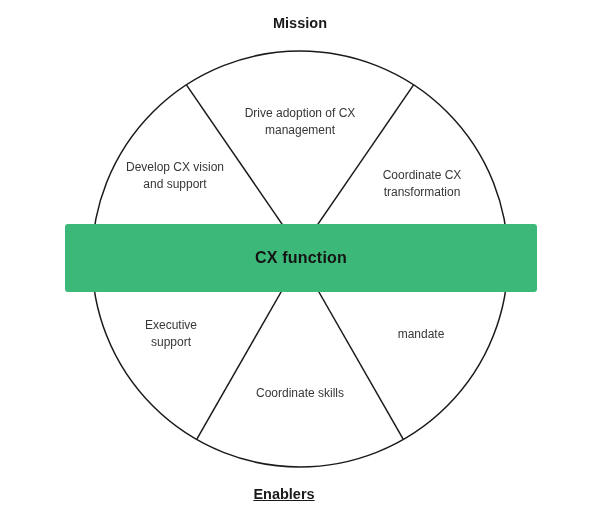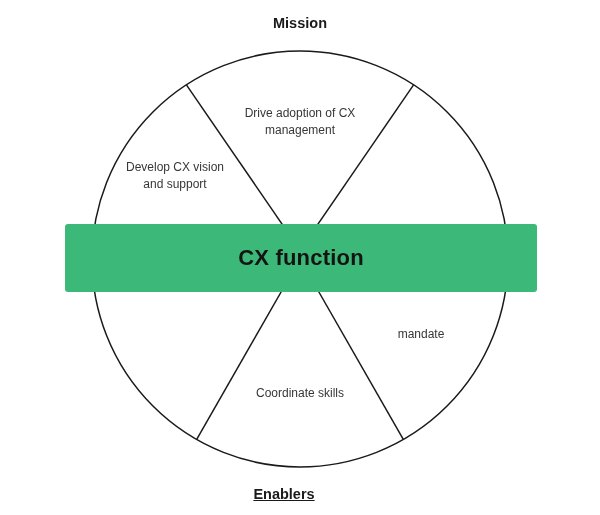--- a/index.html
+++ b/index.html
@@ -37,21 +37,21 @@
     width: 472px;
     height: 68px;
     border-radius: 3px;
     background: #3CB878;
     z-index: 1;
     display: flex;
     align-items: center;
     justify-content: center;
   }
   .banner-label {
-    font-size: 22px;
+    font-size: 16px;
     font-weight: 700;
     color: #141414;
     letter-spacing: 0.2px;
     white-space: nowrap;
   }
   .segment-label {
     position: absolute;
     transform: translate(-50%, -50%);
     text-align: center;
     font-size: 12px;
@@ -96,21 +96,29 @@
   <div class="segment-label pos-develop">
     <span>Develop CX vision</span>
     <span>and support</span>
   </div>
 
   <div class="segment-label pos-drive">
     <span>Drive adoption of CX</span>
     <span>management</span>
   </div>
 
+  <div class="segment-label pos-coordinate">
+    <span>Coordinate CX</span>
+    <span>transformation</span>
+  </div>
 
+  <div class="segment-label pos-executive">
+    <span>Executive</span>
+    <span>support</span>
+  </div>
 
   <div class="segment-label pos-essential">
     <span>Coordinate skills</span>
   </div>
 
   <div class="segment-label pos-cross">
     <span>mandate</span>
   </div>
 
 </div>

